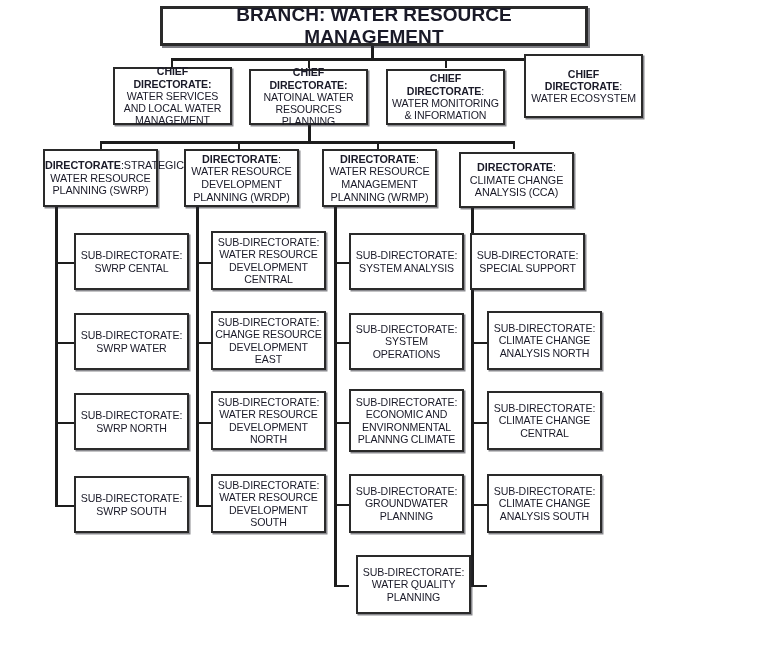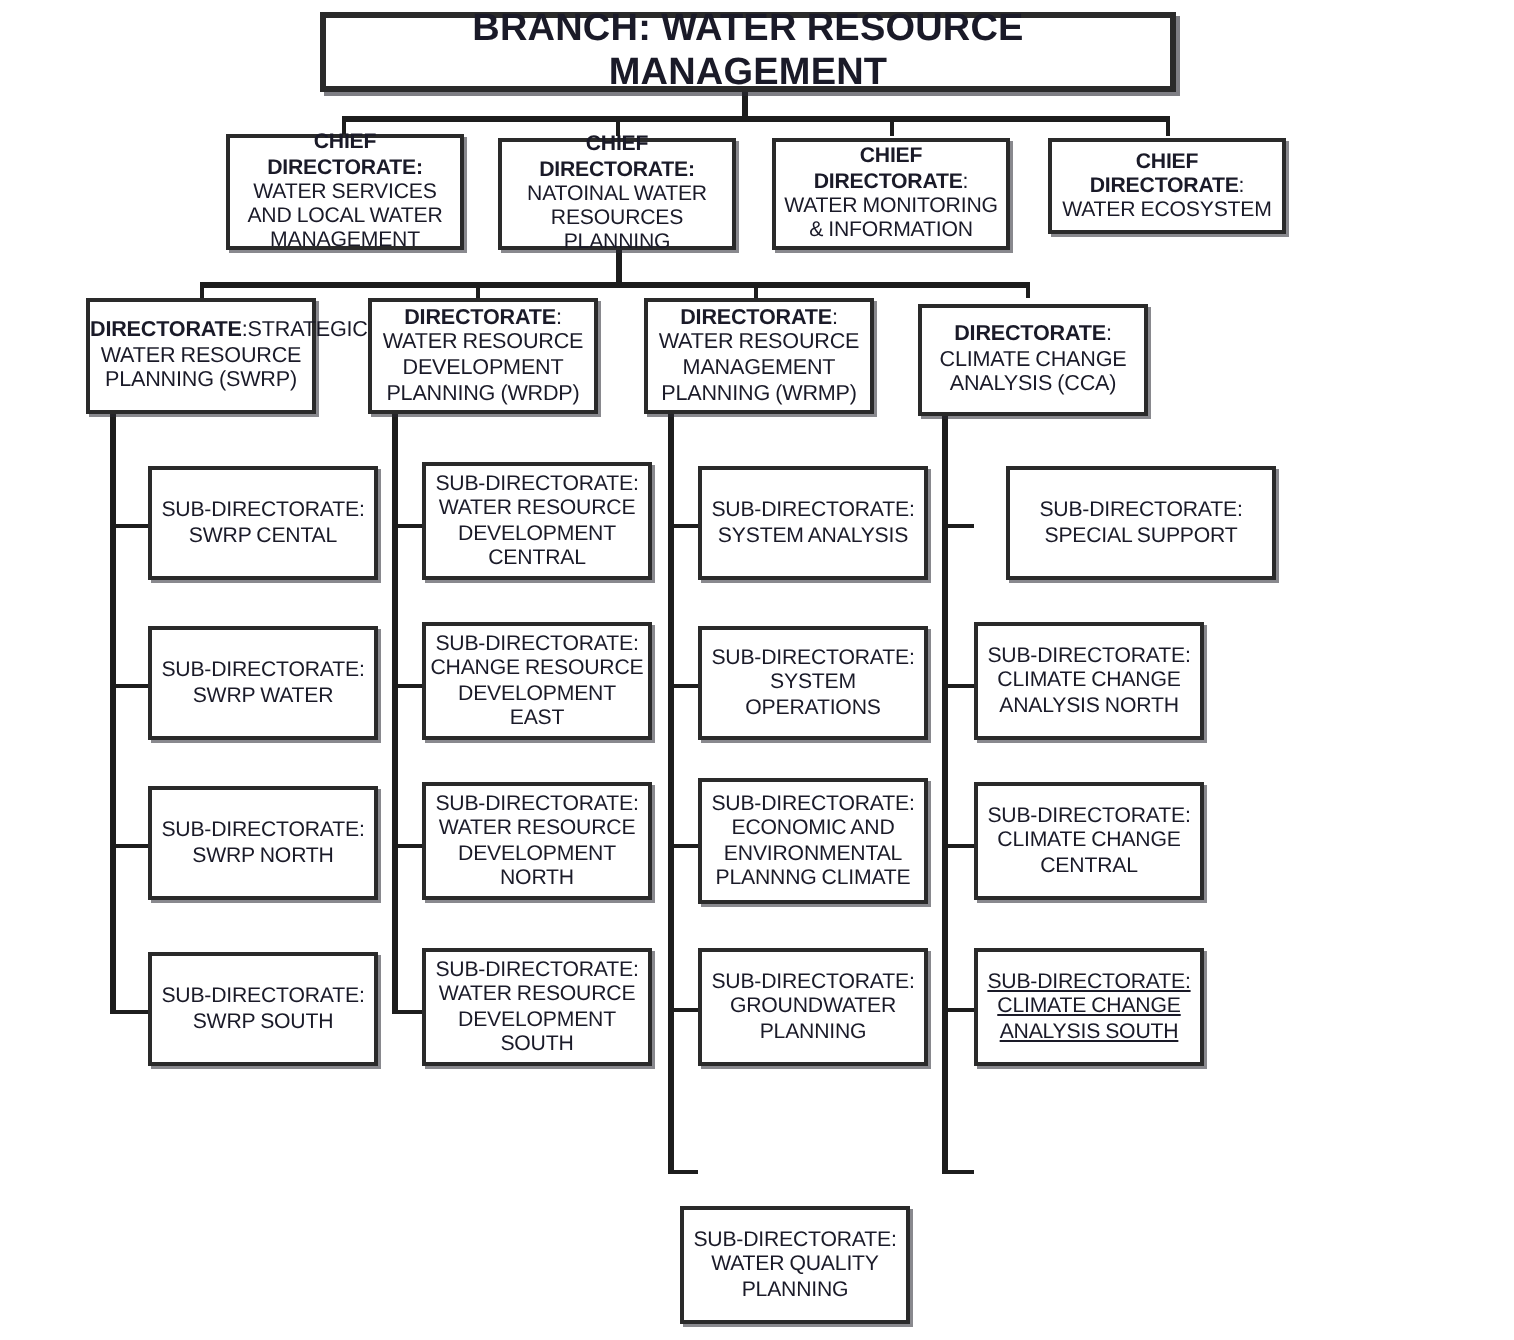--- a/index.html
+++ b/index.html
@@ -119,21 +119,21 @@
   </div>
 
   <div class="node chief" style="left:249px; top:69px; width:119px; height:56px;">
     <span class="txt"><b class="lbl-b">CHIEF DIRECTORATE:</b><br><span>NATOINAL WATER RESOURCES PLANNING</span></span>
   </div>
 
   <div class="node chief" style="left:386px; top:69px; width:119px; height:56px;">
     <span class="txt"><b class="lbl-b">CHIEF DIRECTORATE</b><span>: WATER MONITORING &amp; INFORMATION</span></span>
   </div>
 
-  <div class="node chief" style="left:524px; top:69px; width:119px; height:48px;">
+  <div class="node chief" style="left:524px; top:54px; width:119px; height:64px;">
     <span class="txt"><b class="lbl-b">CHIEF DIRECTORATE</b><span>: WATER ECOSYSTEM</span></span>
   </div>
 
   <div class="node dir" style="left:43px; top:149px; width:115px; height:58px;">
     <span class="txt"><b class="lbl-b">DIRECTORATE</b><span>:STRATEGIC WATER RESOURCE PLANNING (SWRP)</span></span>
   </div>
 
   <div class="node dir" style="left:184px; top:149px; width:115px; height:58px;">
     <span class="txt"><b class="lbl-b">DIRECTORATE</b><span>: WATER RESOURCE DEVELOPMENT PLANNING (WRDP)</span></span>
   </div>
@@ -177,30 +177,30 @@
   </div>
   <div class="node sub" style="left:349px; top:233px; width:115px; height:57px;">
     <span class="txt">SUB-DIRECTORATE: SYSTEM ANALYSIS</span>
   </div>
   <div class="node sub" style="left:349px; top:389px; width:115px; height:63px;">
     <span class="txt">SUB-DIRECTORATE: ECONOMIC AND ENVIRONMENTAL PLANNNG CLIMATE</span>
   </div>
   <div class="node sub" style="left:349px; top:474px; width:115px; height:59px;">
     <span class="txt">SUB-DIRECTORATE: GROUNDWATER PLANNING</span>
   </div>
-  <div class="node sub" style="left:340px; top:555px; width:115px; height:59px;margin-top:48px;">
+  <div class="node sub" style="left:356px; top:555px; width:115px; height:59px;">
     <span class="txt">SUB-DIRECTORATE: WATER QUALITY PLANNING</span>
   </div>
 
-  <div class="node sub" style="left:503px; top:233px; width:135px; height:57px;">
+  <div class="node sub" style="left:470px; top:233px; width:115px; height:57px;">
     <span class="txt">SUB-DIRECTORATE: SPECIAL SUPPORT</span>
   </div>
   <div class="node sub" style="left:487px; top:311px; width:115px; height:59px;">
     <span class="txt">SUB-DIRECTORATE: CLIMATE CHANGE ANALYSIS NORTH</span>
   </div>
   <div class="node sub" style="left:487px; top:391px; width:115px; height:59px;">
     <span class="txt">SUB-DIRECTORATE: CLIMATE CHANGE CENTRAL</span>
   </div>
-  <div class="node sub" style="left:487px; top:474px; width:115px; height:59px;text-decoration:underline;">
+  <div class="node sub" style="left:487px; top:474px; width:115px; height:59px;">
     <span class="txt">SUB-DIRECTORATE: CLIMATE CHANGE ANALYSIS SOUTH</span>
   </div>
 
 </div>
 
 </body></html>

